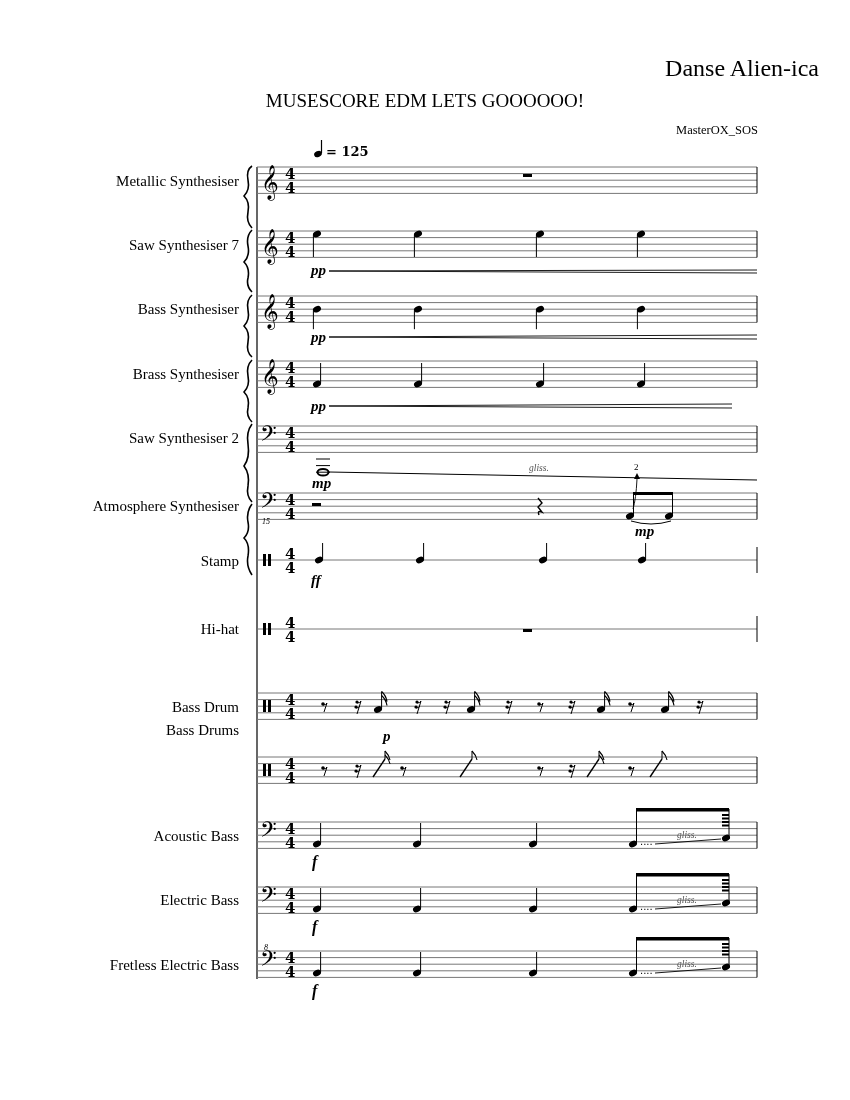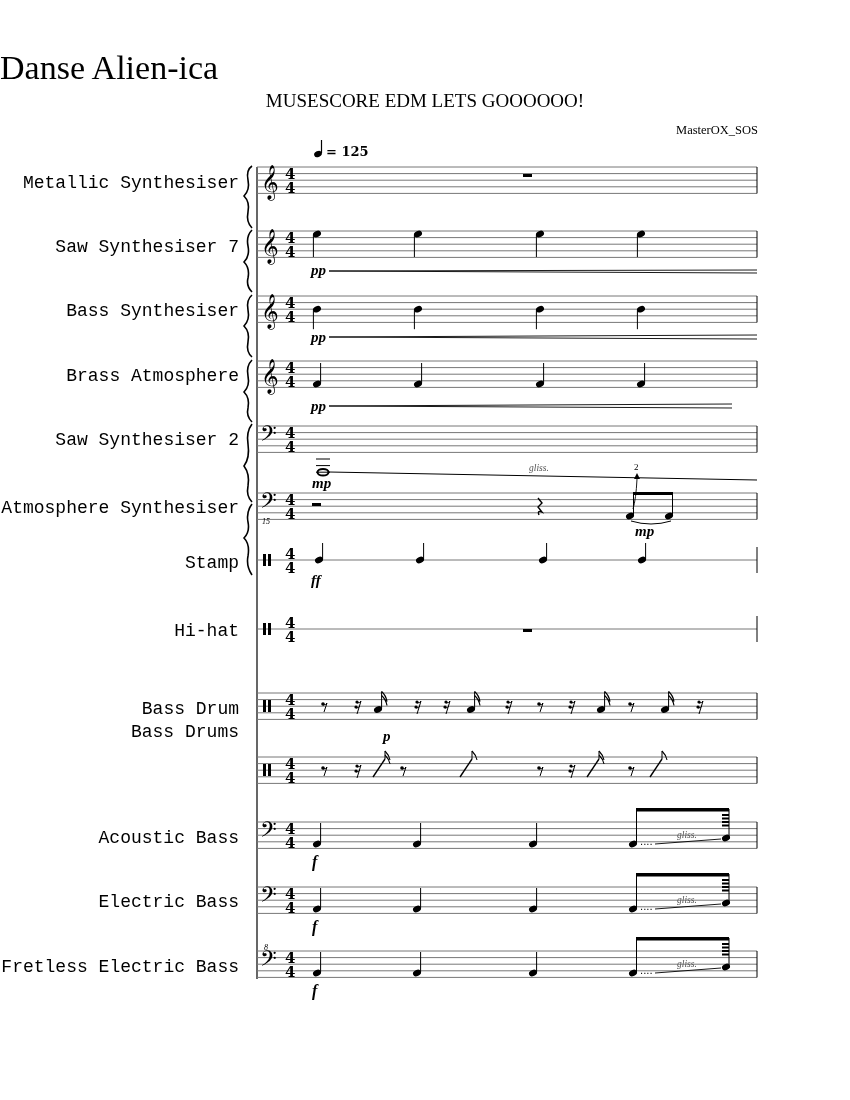--- a/index.html
+++ b/index.html
@@ -1,35 +1,35 @@
 <!DOCTYPE html>
 <html><head>
   <meta charset="utf-8">
   <style>
     html, body { margin: 0; padding: 0; background: #ffffff; }
     body { width: 850px; height: 1100px; position: relative; overflow: hidden; font-family: "DejaVu Serif", serif; color: #000; }
-    .title { position: absolute; left: 0; width: 819px; top: 48px; text-align: left; font-family: "Liberation Serif", serif; font-size: 34px; line-height: 40px; }
+    .title { position: absolute; left: 0; width: 819px; top: 48px; text-align: right; font-family: "Liberation Serif", serif; font-size: 24px; line-height: 40px; }
     .subtitle { position: absolute; left: 0; width: 850px; top: 90px; text-align: center; font-family: "Liberation Serif", serif; font-size: 19px; line-height: 22px; padding-right: 7px; }
     .composer { position: absolute; right: 92px; top: 123px; font-family: "Liberation Serif", serif; font-size: 12.5px; }
-    .label { position: absolute; right: 611px; font-family: Liberation Mono, monospace; font-size: 18px; white-space: nowrap; }
+    .label { position: absolute; right: 611px; font-family: Liberation Serif, serif; font-size: 15px; white-space: nowrap; }
     svg.score { position: absolute; left: 0; top: 0; }
     .dyn { font-family: "Liberation Serif", serif; font-style: italic; font-weight: bold; }
     .gl { font-family: "Liberation Serif", serif; font-style: italic; fill: #555; }
   </style>
 </head>
 <body>
 
 <div class="title">Danse Alien-ica</div>
 <div class="subtitle">MUSESCORE EDM LETS GOOOOOO!</div>
 <div class="composer">MasterOX_SOS</div>
 
 <div class="label" style="top:173px">Metallic Synthesiser</div>
 <div class="label" style="top:237px">Saw Synthesiser 7</div>
 <div class="label" style="top:301px">Bass Synthesiser</div>
-<div class="label" style="top:366px">Brass Atmosphere</div>
+<div class="label" style="top:366px">Brass Synthesiser</div>
 <div class="label" style="top:430px">Saw Synthesiser 2</div>
 <div class="label" style="top:498px">Atmosphere Synthesiser</div>
 <div class="label" style="top:553px">Stamp</div>
 <div class="label" style="top:621px">Hi-hat</div>
 <div class="label" style="top:699px">Bass Drum</div>
 <div class="label" style="top:722px">Bass Drums</div>
 <div class="label" style="top:828px">Acoustic Bass</div>
 <div class="label" style="top:892px">Electric Bass</div>
 <div class="label" style="top:957px">Fretless Electric Bass</div>
 

